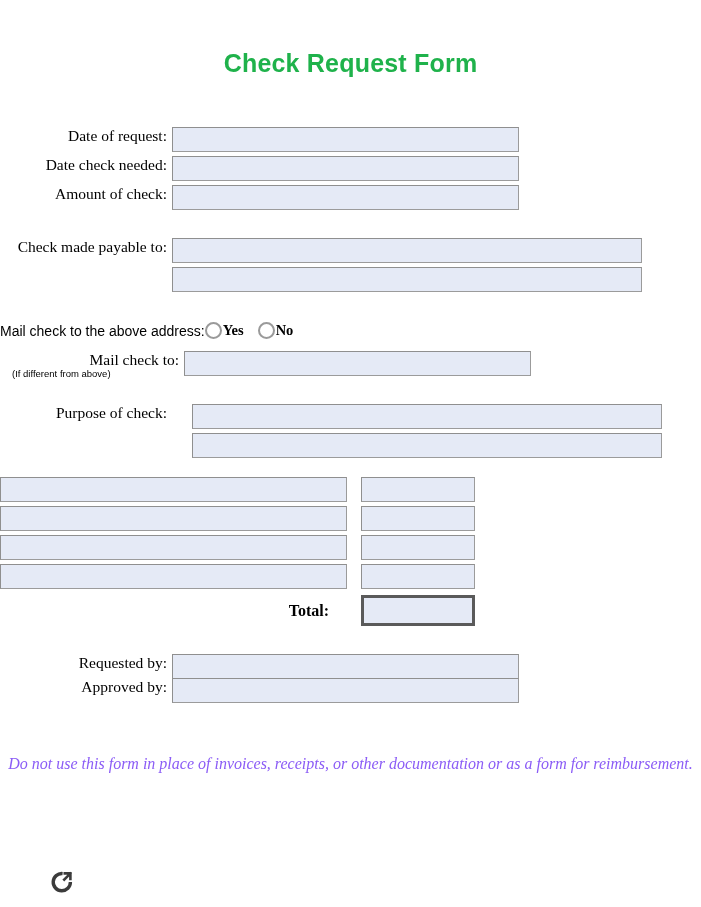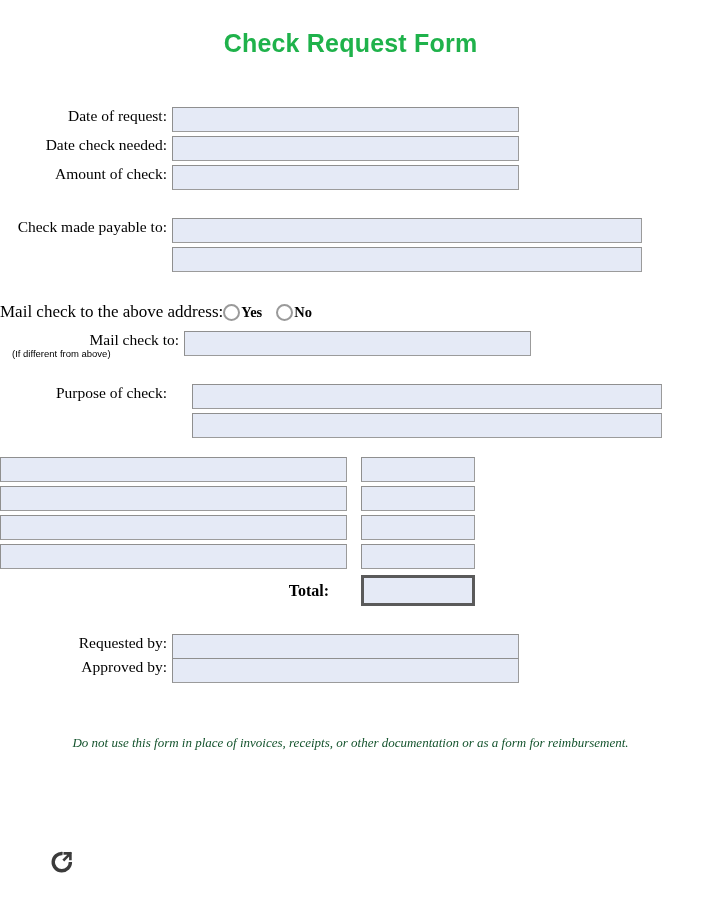--- a/index.html
+++ b/index.html
@@ -15,20 +15,21 @@
     overflow: hidden;
     font-family: "Liberation Serif", serif;
     color: #000000;
   }
 
   .page {
     position: relative;
     width: 701px;
     height: 680px;
     background: #ffffff;
+    margin-top: 20px;
   }
 
   
   .title {
     position: absolute;
     left: 0;
     top: 29px;
     width: 701px;
     text-align: center;
     font-family: "Liberation Sans", sans-serif;
@@ -87,22 +88,22 @@
 
   .stack { display: flex; flex-direction: column; gap: 4px; }
   .pairrow { display: flex; gap: 14px; align-items: flex-start; }
 
   
   .radio-line {
     display: flex;
     align-items: center;
   }
   .radio-label-text {
-    font-family: Liberation Serif, serif;
-    font-size: 17px;
+    font-family: Liberation Sans, sans-serif;
+    font-size: 14px;
     white-space: nowrap;
   }
   .radio {
     width: 17px;
     height: 17px;
     border-radius: 50%;
     border: 2px solid #9a9a9a;
     background: #ffffff;
     box-sizing: border-box;
     display: inline-block;
@@ -131,22 +132,22 @@
 
   
   .footer-note {
     position: absolute;
     left: 0;
     top: 735px;
     width: 701px;
     text-align: center;
     font-family: "Liberation Serif", serif;
     font-style: italic;
-    font-size: 13px;
-    color: #14532d;
+    font-size: 16px;
+    color: #8b5cf6;
   }
 
   .logo {
     position: absolute;
     left: 50px;
     top: 850px;
     width: 24px;
     height: 24px;
   }
 </style>

